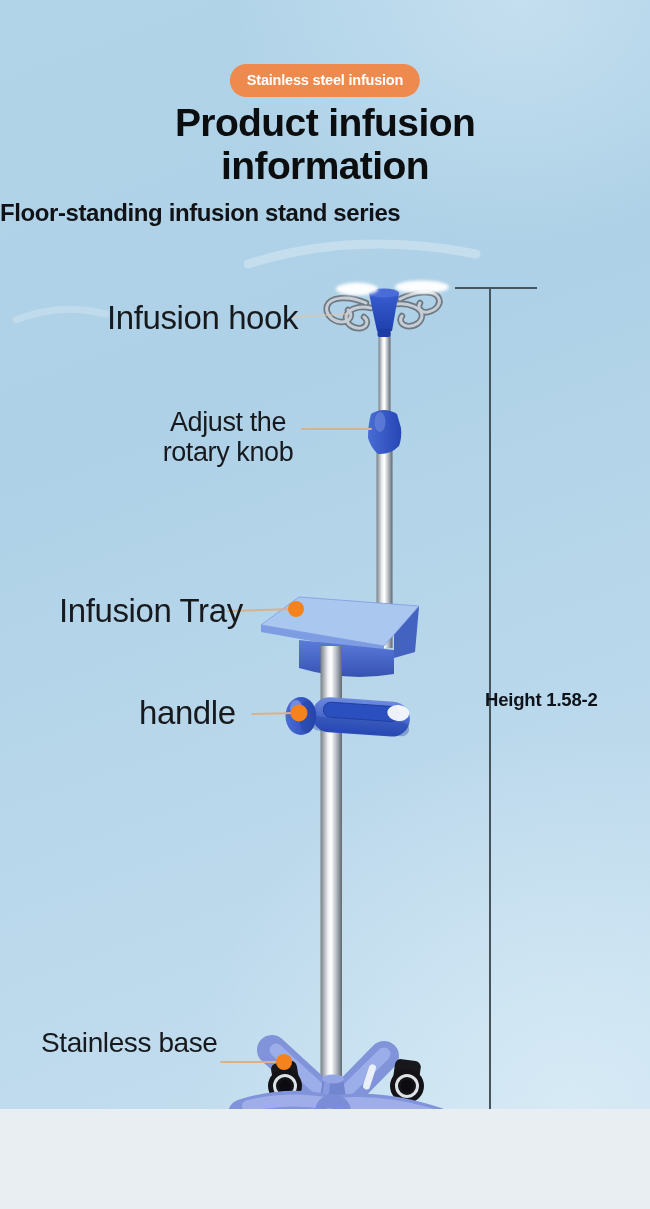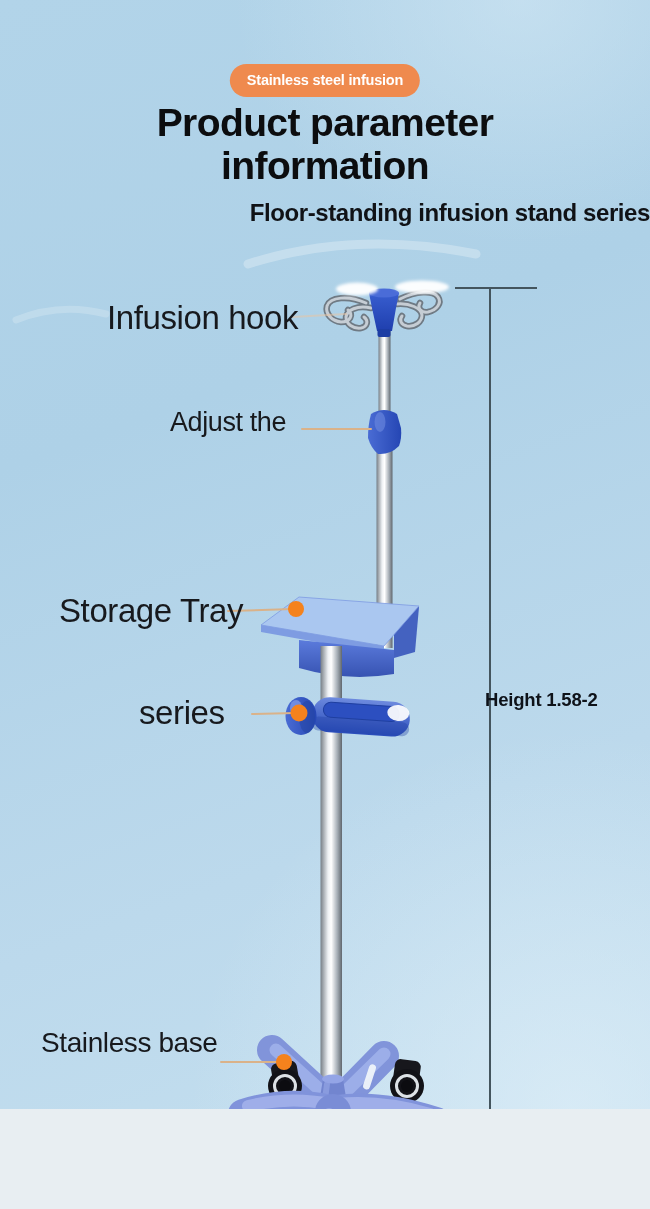--- a/index.html
+++ b/index.html
@@ -15,21 +15,21 @@
     position:absolute;top:64px;left:50%;transform:translateX(-50%);
     background:#ef8a4e;color:#ffffff;font-weight:bold;font-size:14.5px;
     line-height:1;padding:9px 17px;border-radius:17px;letter-spacing:-.2px;white-space:nowrap;
   }
   .title{
     position:absolute;top:101px;left:50%;transform:translateX(-50%);width:450px;
     text-align:center;font-size:39px;font-weight:bold;color:#0c0d0f;
     line-height:43px;letter-spacing:-.6px;
   }
   .subtitle{
-    position:absolute;top:199px;left:0;right:0;text-align:right;
+    position:absolute;top:199px;left:0;right:0;text-align:left;
     font-size:24px;font-weight:bold;color:#101216;letter-spacing:-.4px;
   }
   .callout{position:absolute;color:#17191d;font-size:33px;letter-spacing:-.4px;white-space:nowrap;}
   .co-infusion{left:107px;top:299px;}
   .co-adjust{left:143px;top:400px;width:170px;text-align:center;font-size:27px;line-height:30px;white-space:normal;margin-top:7px;}
   .co-storage{left:59px;top:592px;}
   .co-handle{left:139px;top:694px;}
   .co-base{left:41px;top:1027px;font-size:28px;}
   .co-casters{left:26px;top:1106px;}
   .height-note{
@@ -211,32 +211,33 @@
       <g stroke="none">
         <circle cx="296" cy="609" r="8" fill="#f5821d"></circle>
         <circle cx="299" cy="713" r="8.5" fill="#f5821d"></circle>
         <circle cx="284" cy="1062" r="8" fill="#f5821d"></circle>
         <circle cx="235" cy="1142" r="8.5" fill="#f5821d"></circle>
       </g>
     </g>
   </svg>
 
   <div class="badge">Stainless steel infusion</div>
-  <div class="title">Product parameter information</div>
+  <div class="title">Product infusion information</div>
   <div class="subtitle">Floor-standing infusion stand series</div>
 
   <div class="callout co-infusion">Infusion hook</div>
 
   <div class="callout co-adjust">
     <div>Adjust the</div>
+    <div>rotary knob</div>
   </div>
 
-  <div class="callout co-storage">Storage Tray</div>
-
-  <div class="callout co-handle">series</div>
+  <div class="callout co-storage">Infusion Tray</div>
+
+  <div class="callout co-handle">handle</div>
 
   <div class="callout co-base">Stainless base</div>
 
 
   <div class="height-note">
     <div>Height 1.58-2</div>
   </div>
 
 </div>
 

